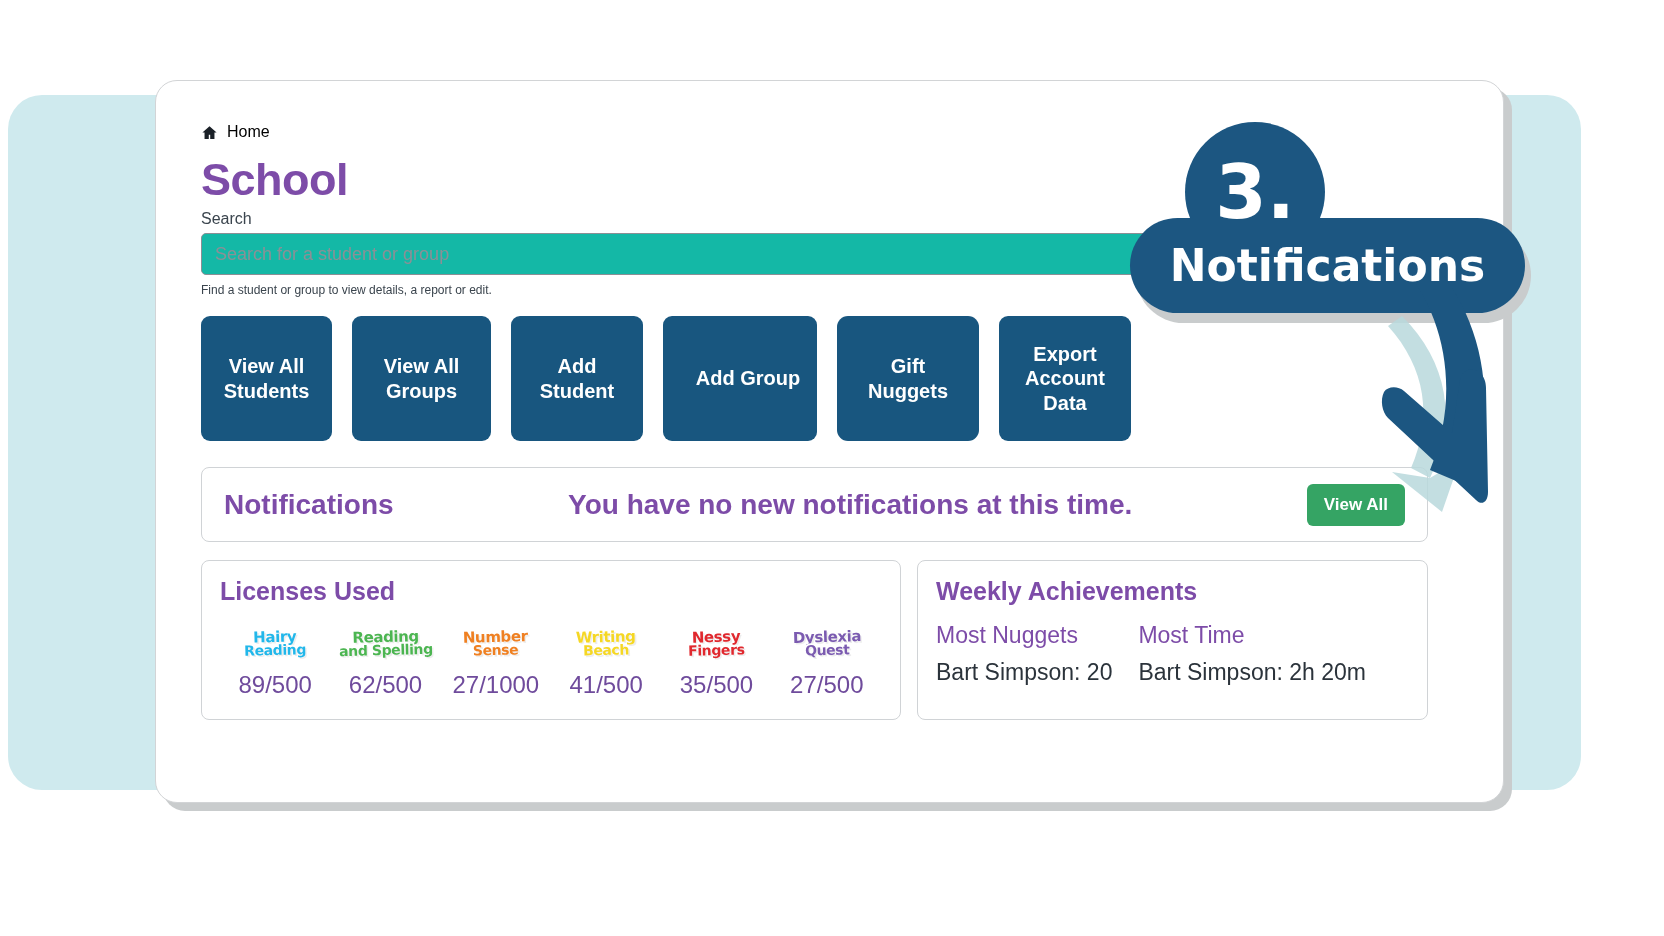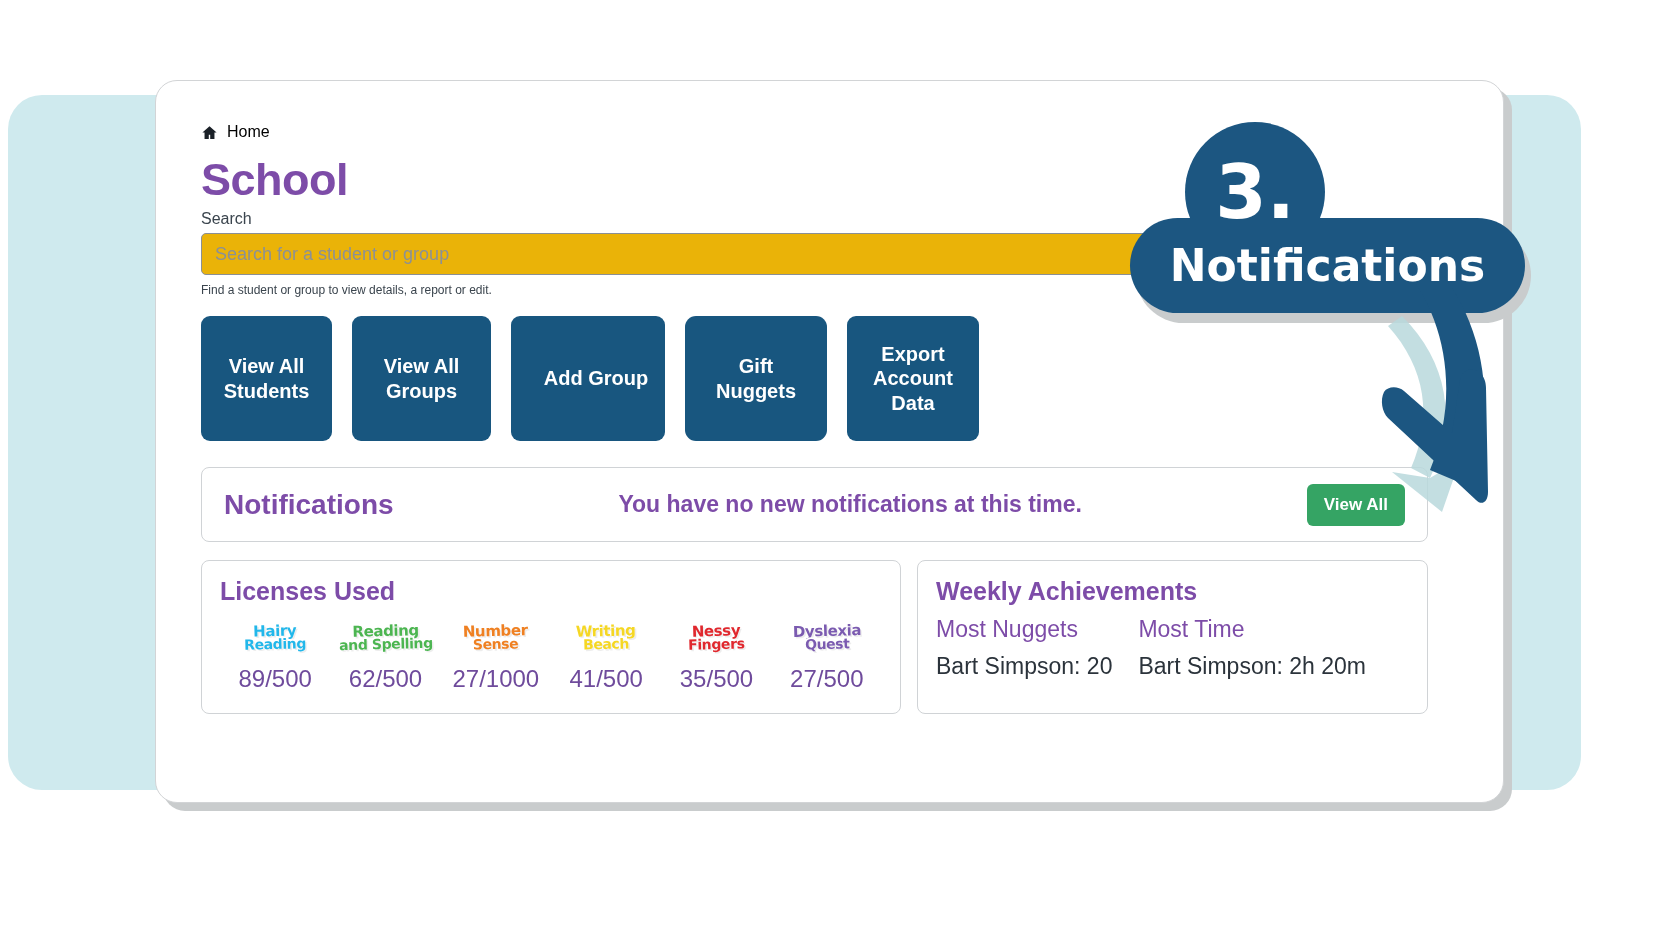--- a/index.html
+++ b/index.html
@@ -71,21 +71,21 @@
     font-size: 16px; color: #3a444d; margin-bottom: 5px;
   }
   .search-input {
     display: block;
     width: 1227px; height: 42px;
     border: 1px solid #8a8f95;
     border-radius: 5px;
     font-size: 18px;
     color: #2b333b;
     padding: 0 13px;
-    background: #eab308;
+    background: #14b8a6;
     font-family: "Liberation Sans", sans-serif;
     outline: none;
   }
   .search-input::placeholder { color: #8b9096; }
   .search-hint {
     font-size: 12px; color: #3a444d;
     margin-top: 8px; margin-bottom: 19px;
   }
 
   
@@ -121,21 +121,21 @@
     padding: 0 22px;
     margin-bottom: 18px;
     width: 1227px;
   }
   .notif-title {
     font-size: 28px; font-weight: 700; color: #7d4ca8;
     white-space: nowrap;
   }
   .notif-msg {
     flex: 1; text-align: center;
-    font-size: 23px; font-weight: 700; color: #7d4ca8;
+    font-size: 28px; font-weight: 700; color: #7d4ca8;
   }
   .view-all-btn {
     background: #35a464; color: #fff;
     border: none; border-radius: 6px;
     font-family: "Liberation Sans", sans-serif;
     font-size: 17px; font-weight: 700;
     padding: 11px 17px;
     cursor: pointer; white-space: nowrap;
   }
 
@@ -143,21 +143,21 @@
   .panels { display: flex; gap: 16px; width: 1227px; }
   .panel {
     border: 1px solid #d0d3d6;
     border-radius: 8px;
     padding: 16px 18px 20px 18px;
   }
   .panel-licenses { width: 700px; }
   .panel-weekly { flex: 1; }
   .panel-title {
     font-size: 25px; font-weight: 700; color: #7d4ca8;
-    margin-bottom: 10px;
+    margin-bottom: 16px;
   }
 
   
   .lic-row { display: flex; gap: 0px; }
   .lic-cell {
     width: 111px;
     display: flex; flex-direction: column; align-items: center;
   }
   .lic-logo {
     height: 44px;
@@ -239,20 +239,21 @@
 
       <div class="search-label">Search</div>
       <input class="search-input" type="text" placeholder="Search for a student or group" style="">
       <div class="search-hint">Find a student or group to view details, a report or edit.</div>
 
       <div class="btn-row">
         <button class="action-btn bw-1">View All
 Students</button>
         <button class="action-btn bw-2">View All
 Groups</button>
+        <button class="action-btn bw-3">Add Student</button>
         <button class="action-btn bw-4">Add Group</button>
         <button class="action-btn bw-5">Gift
 Nuggets</button>
         <button class="action-btn bw-6">Export
 Account
 Data</button>
       </div>
 
       <div class="notif-bar">
         <div class="notif-title">Notifications</div>

